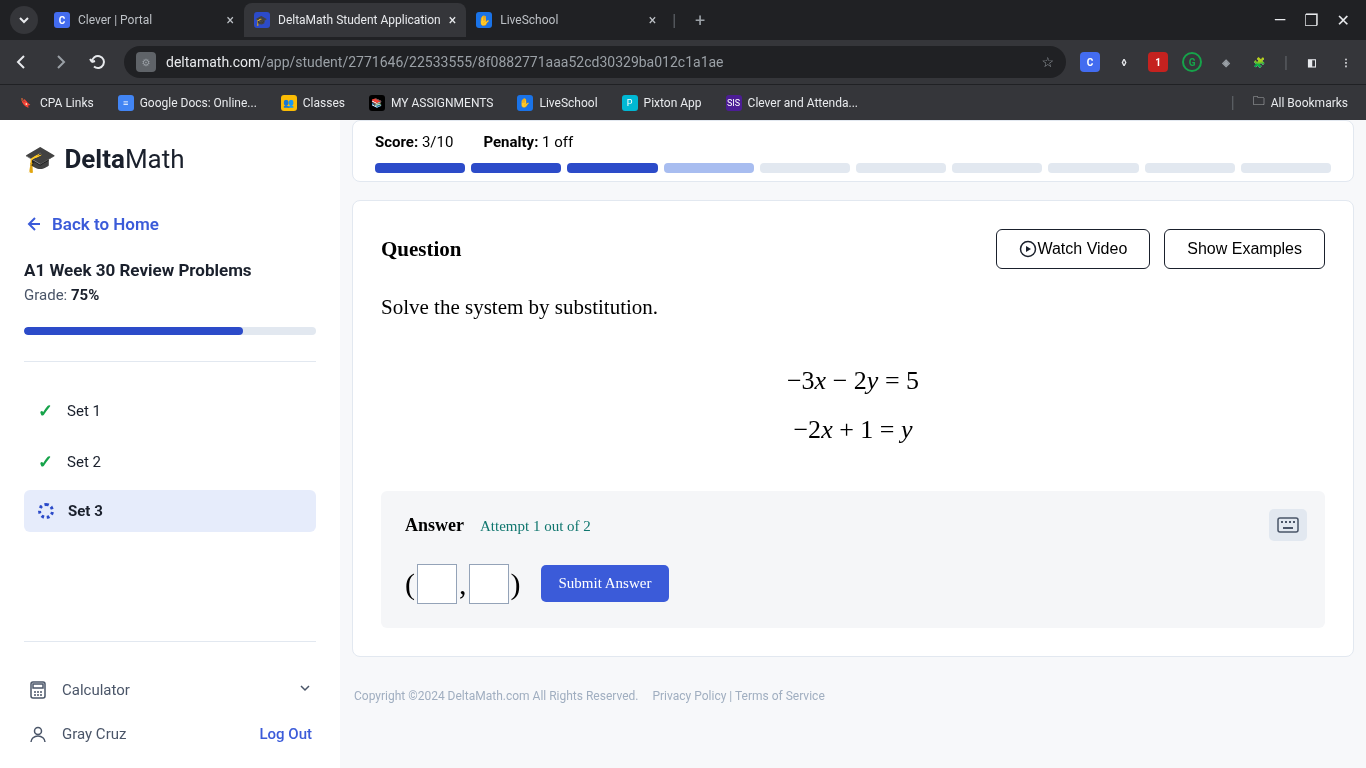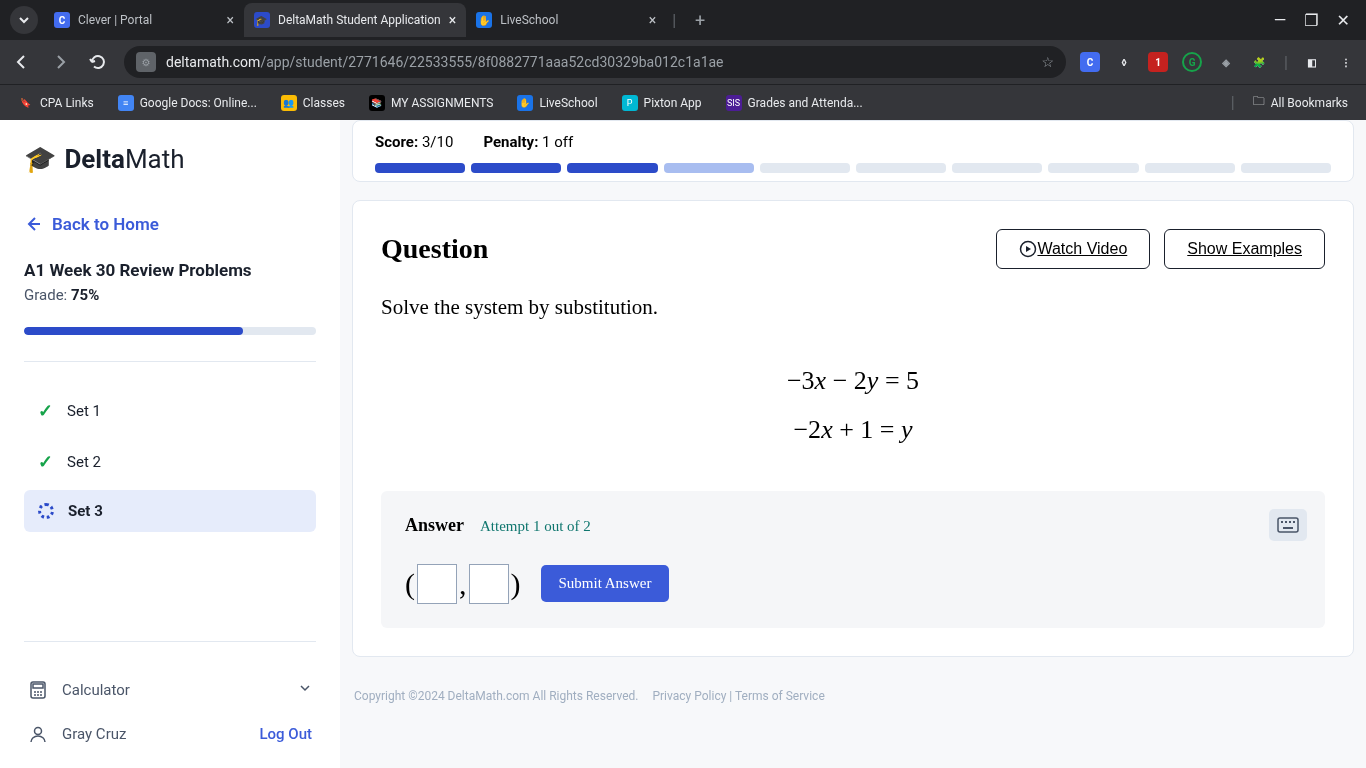--- a/index.html
+++ b/index.html
@@ -61,23 +61,23 @@
 .score-card { background: #fff; border: 1px solid #e2e8f0; border-radius: 8px; padding: 12px 22px 8px; margin-bottom: 18px; }
 .score-line { display: flex; gap: 30px; font-size: 15px; margin-bottom: 12px; }
 .score-line .label { font-weight: 700; }
 .seg-bar { display: flex; gap: 6px; }
 .seg { flex: 1; height: 10px; border-radius: 4px; background: #e2e8f0; }
 .seg.full { background: #2c4bc9; }
 .seg.half { background: #a8bdf0; }
 
 .question-card { background: #fff; border: 1px solid #e2e8f0; border-radius: 8px; padding: 28px; margin-bottom: 28px; }
 .q-header { display: flex; align-items: center; margin-bottom: 26px; }
-.q-title { font-size: 28px; font-weight: 700; font-family: Georgia, serif; }
+.q-title { font-size: 21px; font-weight: 700; font-family: Georgia, serif; }
 .q-buttons { margin-left: auto; display: flex; gap: 14px; }
-.outline-btn { border: 1px solid #1a202c; background: #fff; padding: 10px 22px; border-radius: 6px; font-size: 16px; cursor: pointer; display: flex; align-items: center; gap: 0; text-decoration: underline; }
+.outline-btn { border: 1px solid #1a202c; background: #fff; padding: 10px 22px; border-radius: 6px; font-size: 16px; cursor: pointer; display: flex; align-items: center; gap: 0; }
 .prompt { font-size: 21px; font-family: Georgia, serif; margin-bottom: 36px; }
 .equations { font-family: Georgia, "Times New Roman", serif; font-size: 26px; font-style: italic; text-align: center; line-height: 1.9; margin-bottom: 36px; }
 .equations .n { font-style: normal; }
 
 .answer-box { background: #f5f6f8; border-radius: 6px; padding: 24px; position: relative; }
 .a-header { display: flex; align-items: baseline; gap: 16px; margin-bottom: 28px; }
 .a-title { font-size: 18px; font-weight: 700; font-family: Georgia, serif; }
 .attempt { font-size: 15px; color: #0f766e; font-family: Georgia, serif; }
 .kbd-btn { position: absolute; top: 18px; right: 18px; width: 38px; height: 32px; background: #e2e8f0; border-radius: 5px; display: flex; align-items: center; justify-content: center; cursor: pointer; }
 .answer-row { display: flex; align-items: center; gap: 20px; }
@@ -179,21 +179,21 @@
         <div class="bookmark">
           <span class="bookmark-icon" style="background:#1a73e8;color:#fff">✋</span>
           <span>LiveSchool</span>
         </div>
         <div class="bookmark">
           <span class="bookmark-icon" style="background:#00b8d4;color:#fff">P</span>
           <span>Pixton App</span>
         </div>
         <div class="bookmark">
           <span class="bookmark-icon" style="background:#4c1d95;color:#fff">SIS</span>
-          <span>Grades and Attenda...</span>
+          <span>Clever and Attenda...</span>
         </div>
       </div>
     <div class="bookmarks-right">
       <span class="bm-sep">|</span>
       <div class="bookmark">
         <span>🗀</span>
         <span>All Bookmarks</span>
       </div>
     </div>
   </div>

